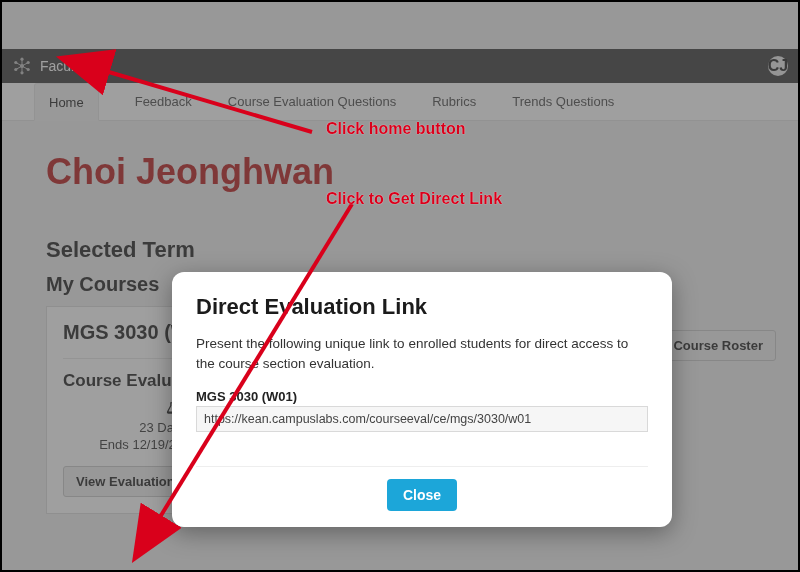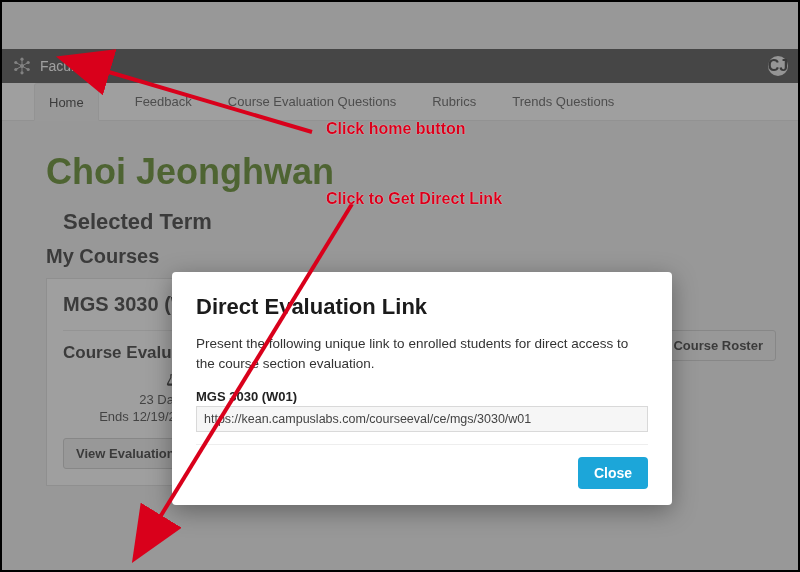--- a/index.html
+++ b/index.html
@@ -52,24 +52,24 @@
     border:1px solid #e4e4e4;
     border-bottom:1px solid #f2f2f2;
     margin-bottom:-1px;
     border-radius:3px 3px 0 0;
     color:#222;
   }
   .page {
     padding: 30px 44px 0 44px;
   }
   h1.username {
-    font-size: 36px; font-weight: 800; color:#4d7c0f; margin-bottom: 16px;
+    font-size: 36px; font-weight: 800; color:#b91c1c; margin-bottom: 44px;
   }
   h2.section {
-    font-size: 22px; font-weight: 800; color:#222; margin-bottom: 10px; margin-left: 17px;
+    font-size: 22px; font-weight: 800; color:#222; margin-bottom: 10px;
   }
   .term-select {
     width: 190px; height: 26px;
     border:1px solid #bdbdbd; background:#fff;
     display:flex; align-items:center; justify-content:space-between;
     padding: 0 4px 0 8px; font-size:12px; margin-bottom: 28px;
     cursor:pointer;
   }
   .term-select .caret {
     width:14px; height:18px; border-left:1px solid #bdbdbd;
@@ -95,32 +95,32 @@
   .roster-btn {
     position:absolute; right:22px; top:328px;
   }
 
   
   .overlay {
     position:absolute; inset:0; background:rgba(80,80,80,0.55);
   }
   .modal {
     position:absolute; left:170px; top:270px;
-    width:500px; background:#fff; border-radius:4px;
+    width:500px; background:#fff; border-radius:12px;
     box-shadow: 0 6px 24px rgba(0,0,0,0.35);
     padding: 22px 24px 16px 24px;
   }
   .modal h3 { font-size:22px; font-weight:800; color:#1b1b1b; margin-bottom:14px;}
   .modal p { font-size:13.5px; color:#333; line-height:1.45; margin-bottom:16px;}
   .modal .course-label { font-size:13px; font-weight:700; color:#222; margin-bottom:2px;}
   .link-box {
     width:100%; border:1px solid #d9d9d9; background:#f6f6f6;
     padding:5px 7px; font-size:12.5px; color:#444;
   }
-  .modal-footer { display:flex; justify-content:flex-end; margin-top:12px; border-top:1px solid #eee; padding-top:12px;}
+  .modal-footer { display:flex; justify-content:center; margin-top:34px; border-top:1px solid #eee; padding-top:12px;}
   .close-btn {
     background:#1ca6d9; color:#fff; border:0; border-radius:4px;
     padding:8px 16px; font-weight:700; font-size:14px; cursor:pointer;
   }
 
   
   .anno {
     position:absolute; color:#d9001b; font-weight:700; font-size:16px;
     text-shadow: 0 0 1px #fff;
     pointer-events:none;

